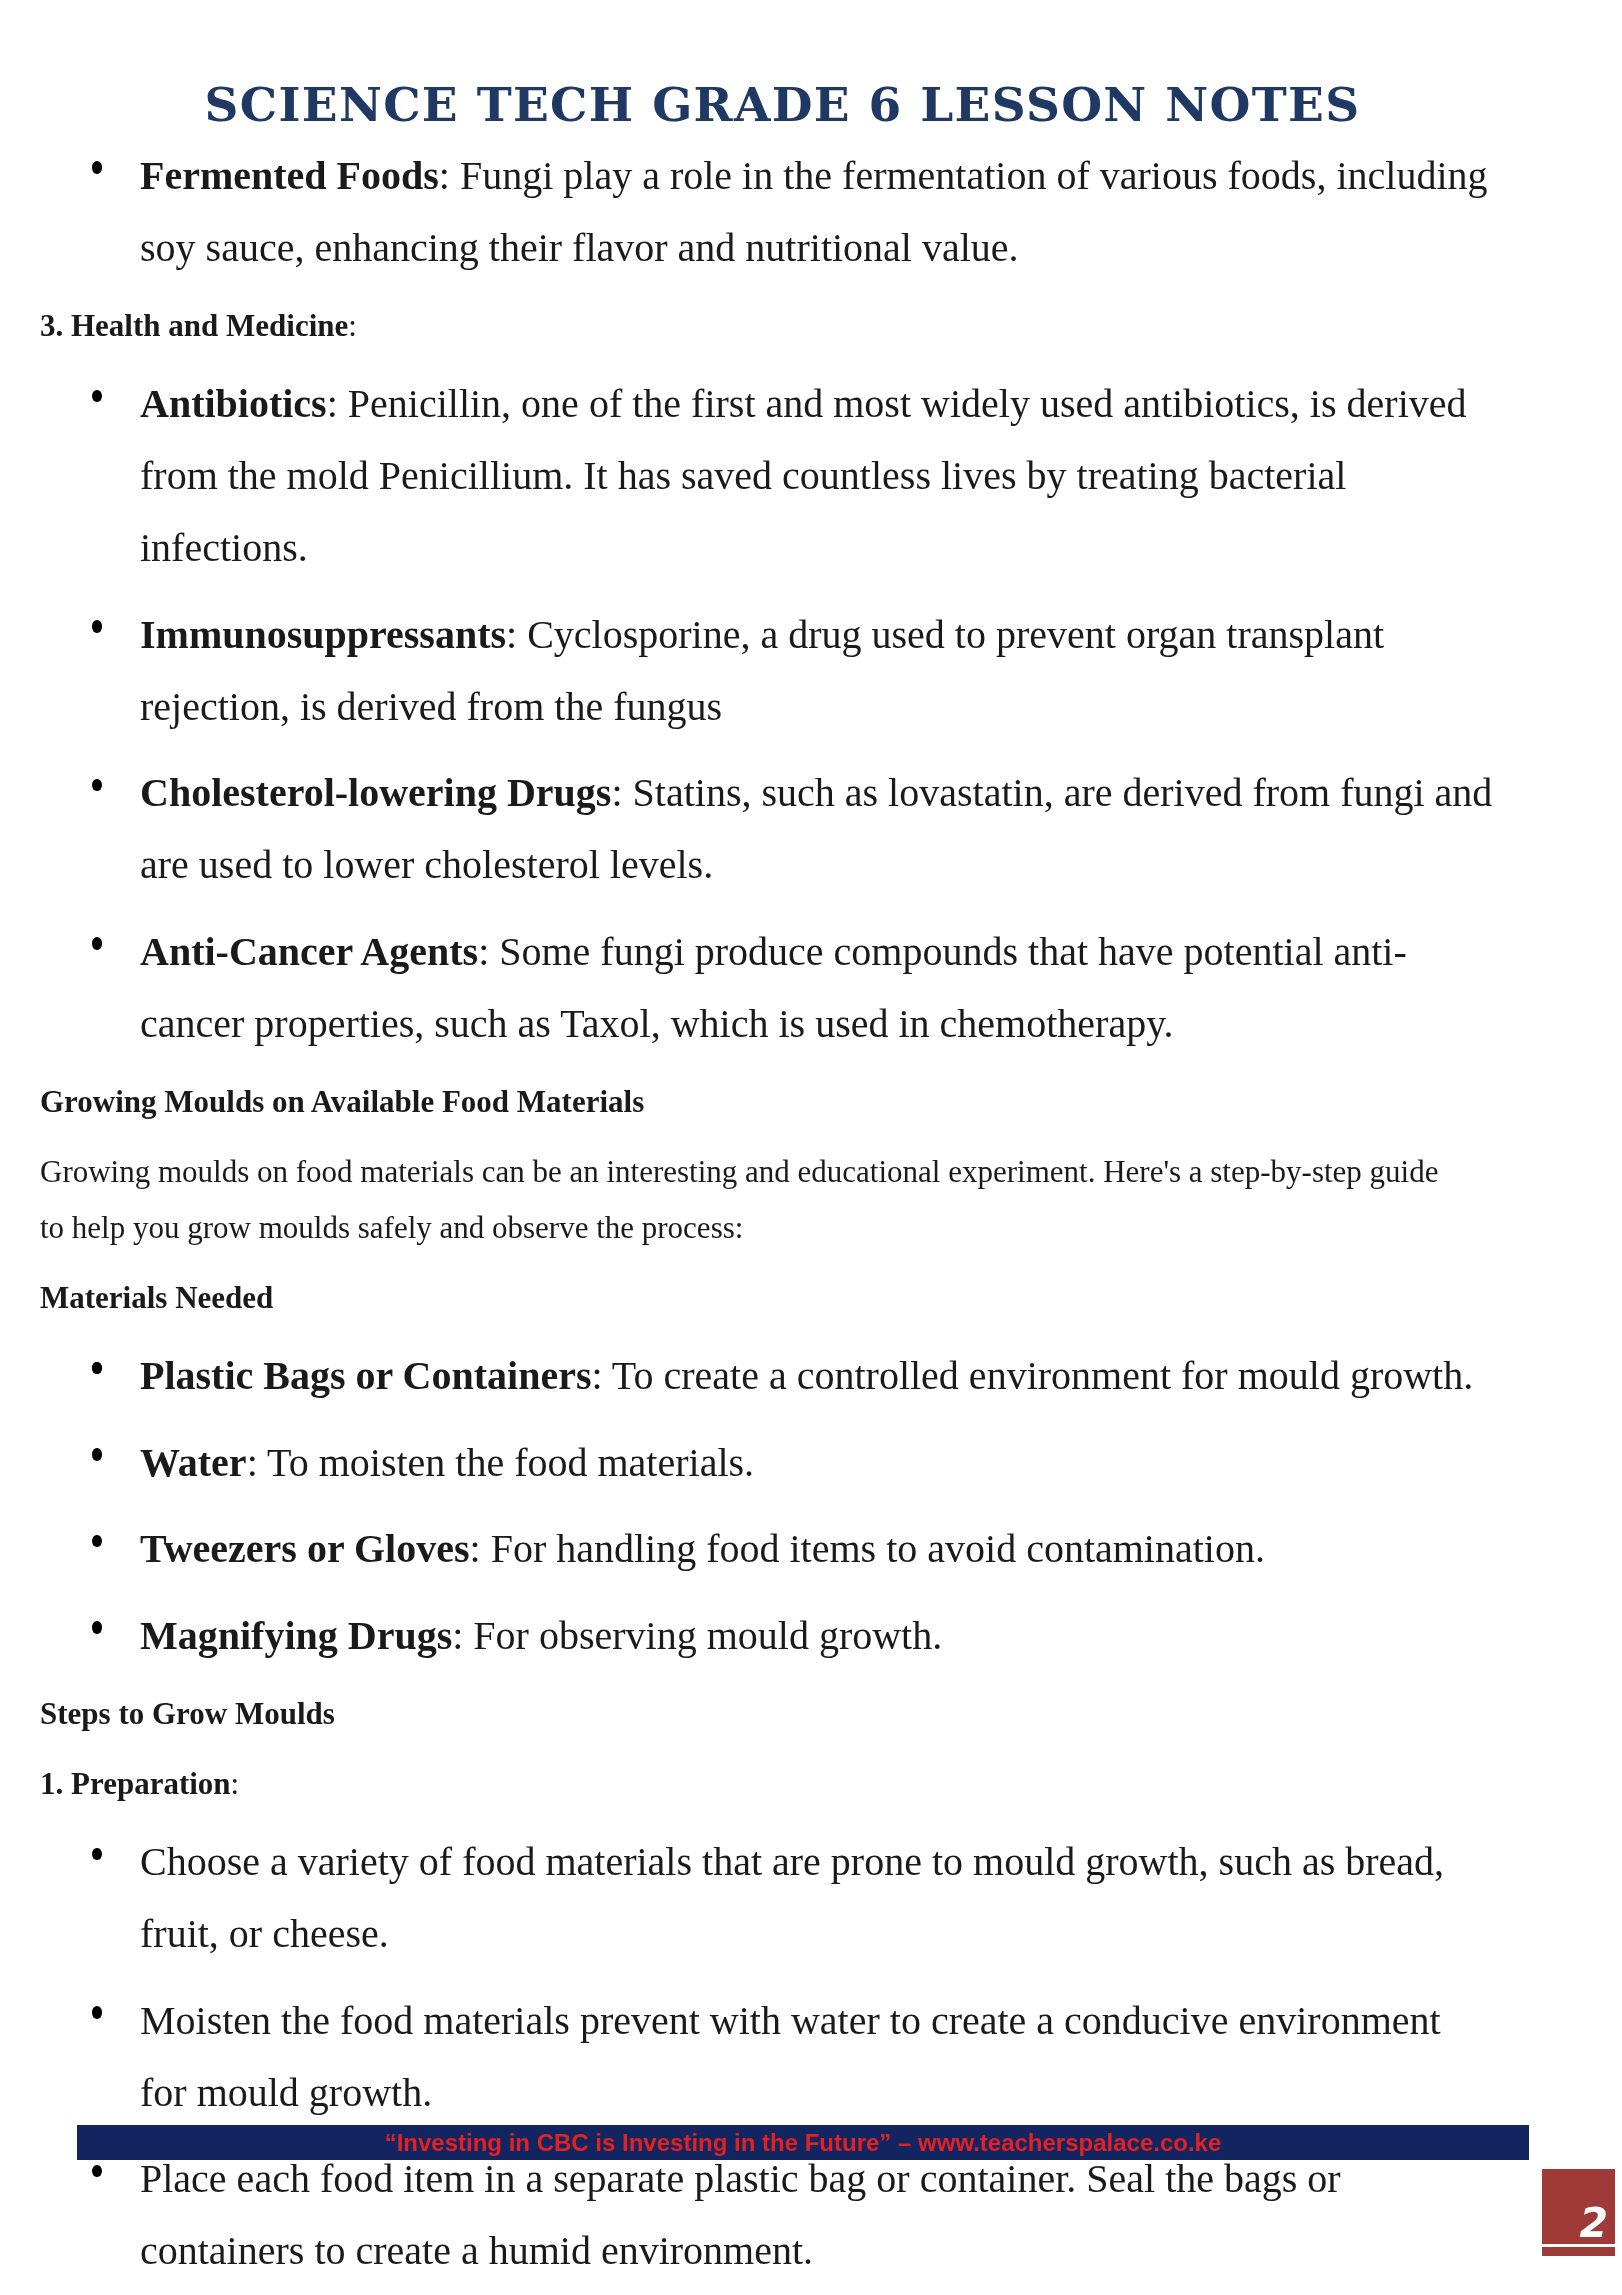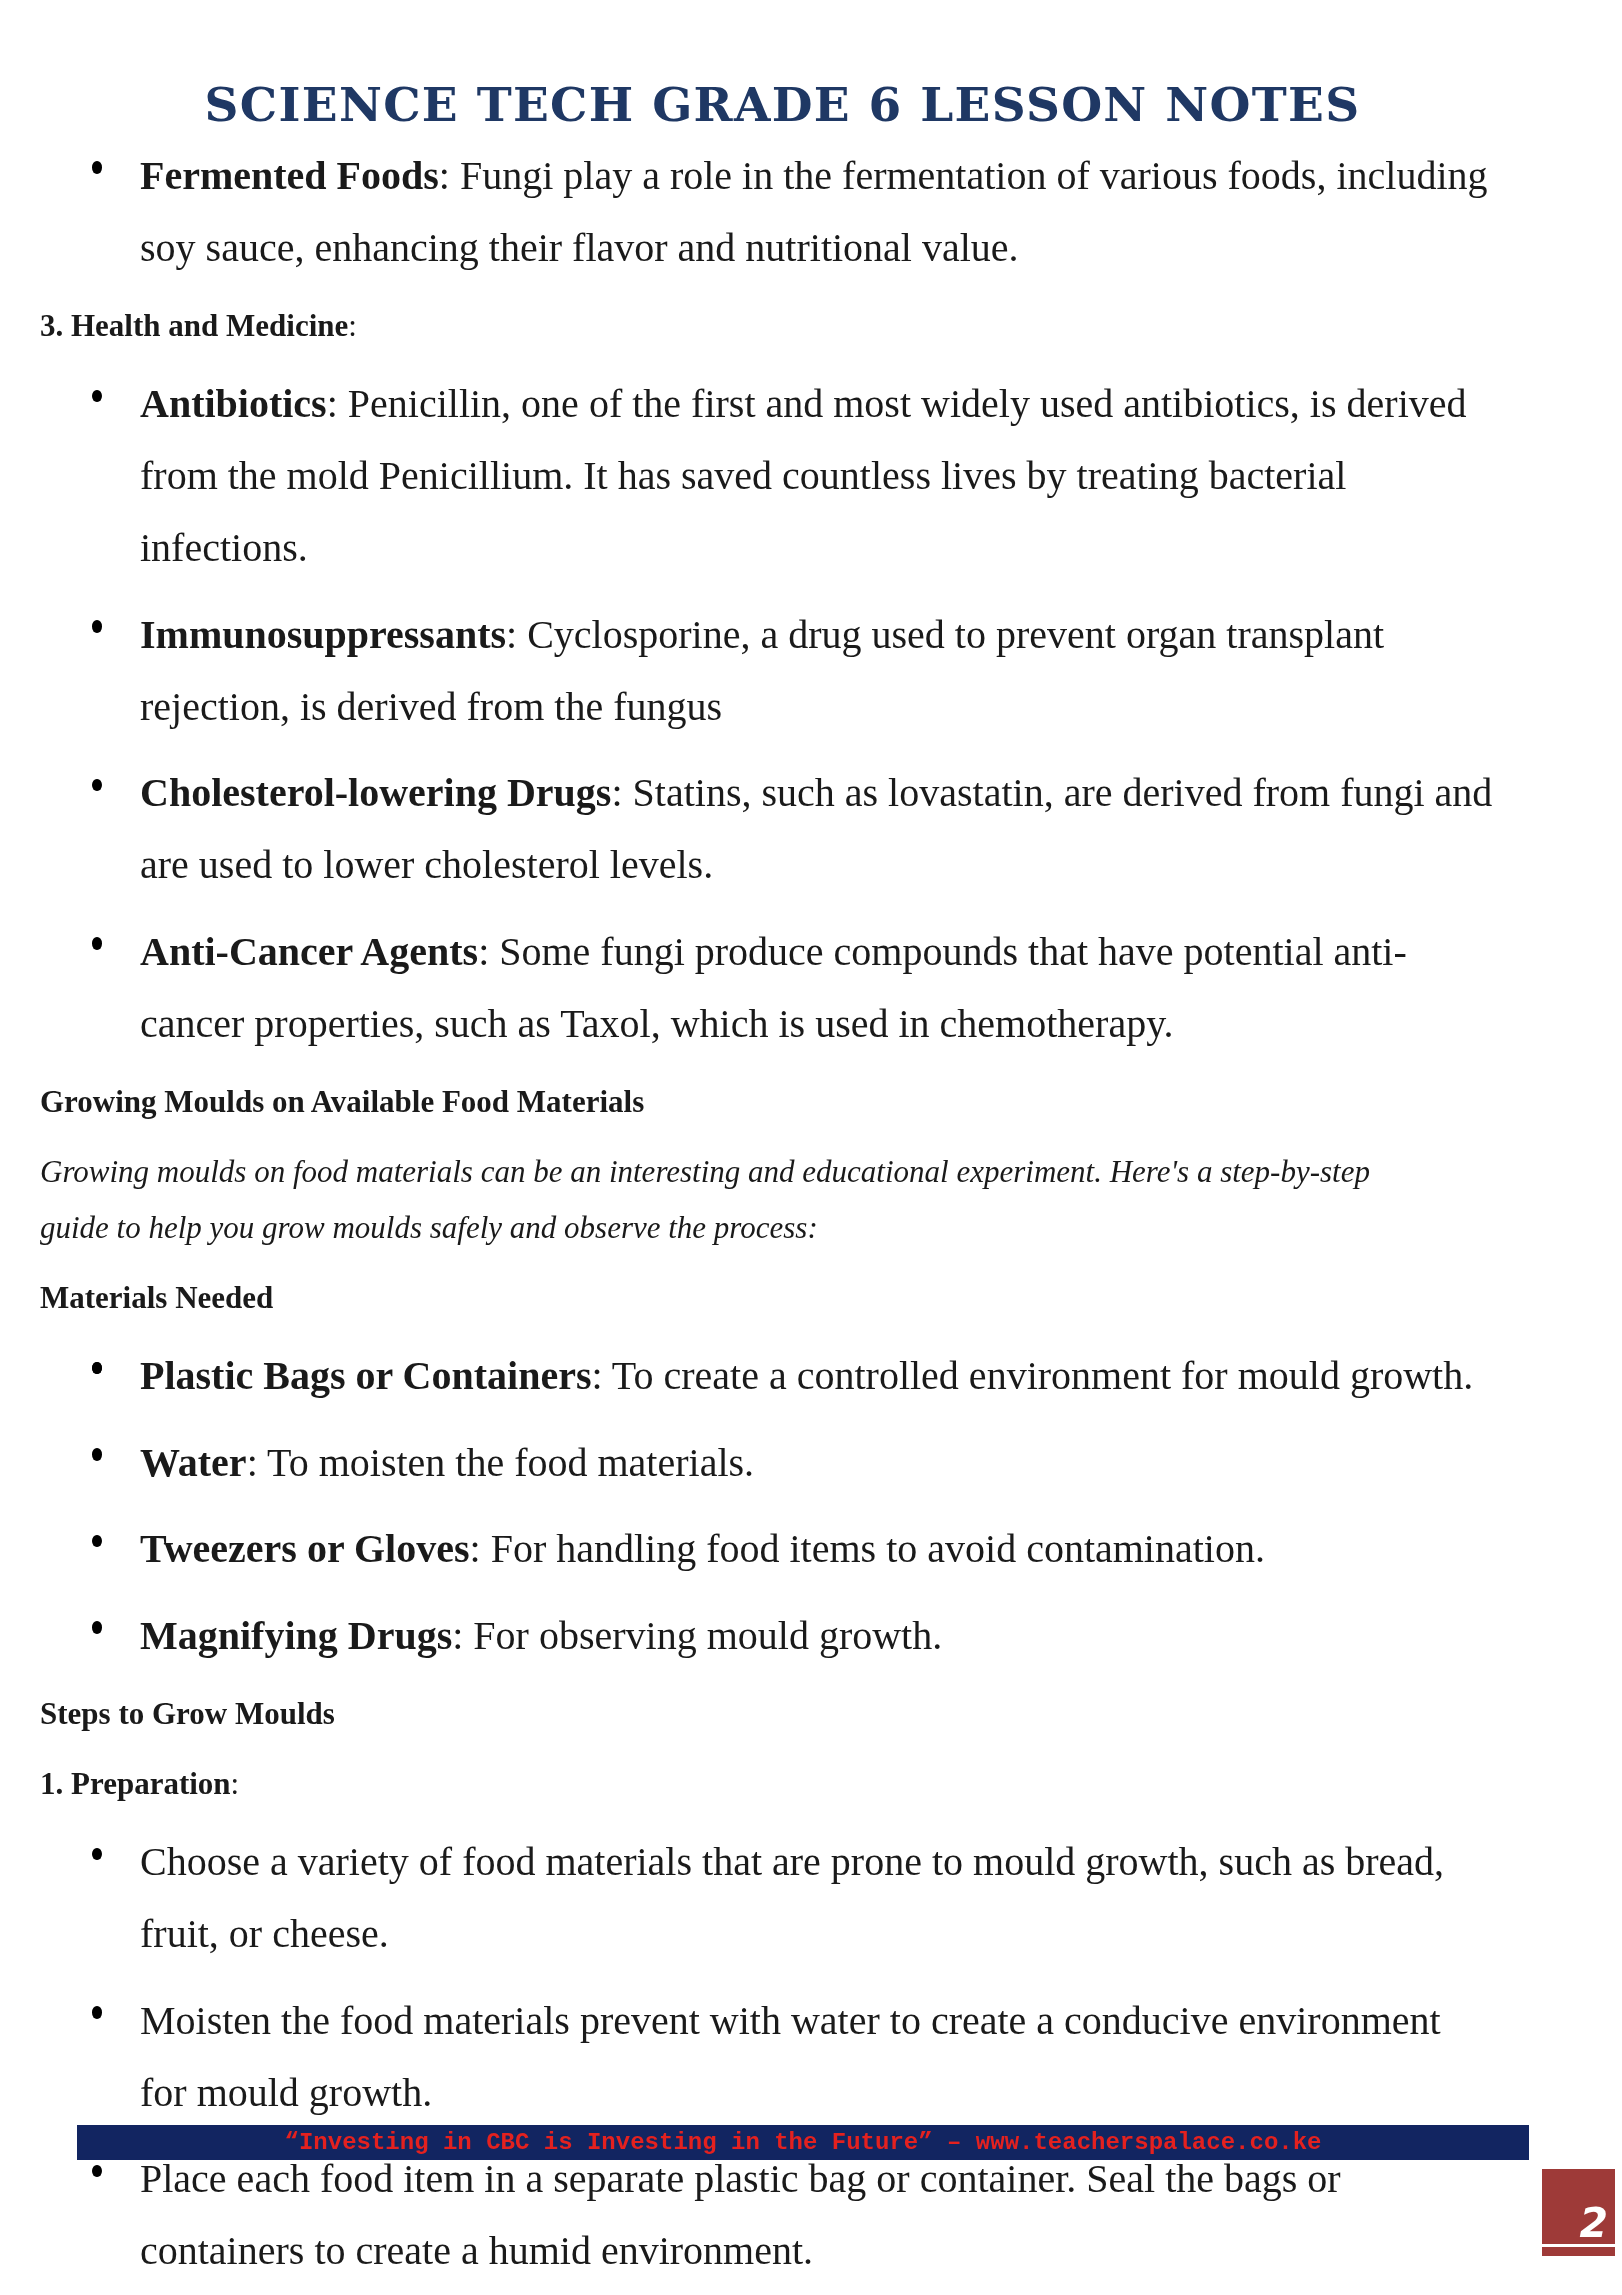--- a/index.html
+++ b/index.html
@@ -23,21 +23,20 @@
     line-height: 1.2;
     letter-spacing: 1.3px;
     color: var(--title-navy, #1f3864);
     text-align: center;
     margin: 0 0 6.5px 0;
   }
   .para {
     font-size: 31px; line-height: 1.8;
     margin: 0 0 14.4px 0;
     padding-right: 79px;
-    font-style: italic;
   }
   .heading {
     font-size: 31px; line-height: 1.8;
     margin: 0 0 14.4px 0;
   }
   .heading b { font-weight: bold; margin-top: 16px; }
   .li {
     position: relative;
     font-size: 40px; line-height: 1.8;
     margin: 0 0 14.4px 0;
@@ -52,21 +51,21 @@
   }
   .li b { font-weight: bold; }
   .footer-bar {
     position: absolute;
     left: 77px; top: 2125px;
     width: 1452px; height: 35px;
     background: var(--footer-navy, #122561);
     display: flex; align-items: center; justify-content: center;
   }
   .footer-text {
-    font-family: Liberation Mono, monospace;
+    font-family: Liberation Sans, sans-serif;
     font-weight: bold;
     font-size: 24px;
     color: var(--footer-red, #e4211f);
     white-space: nowrap;
   }
   .pagenum {
     position: absolute;
     right: 8.5px; top: 2169px;
     width: 73px;
   }

